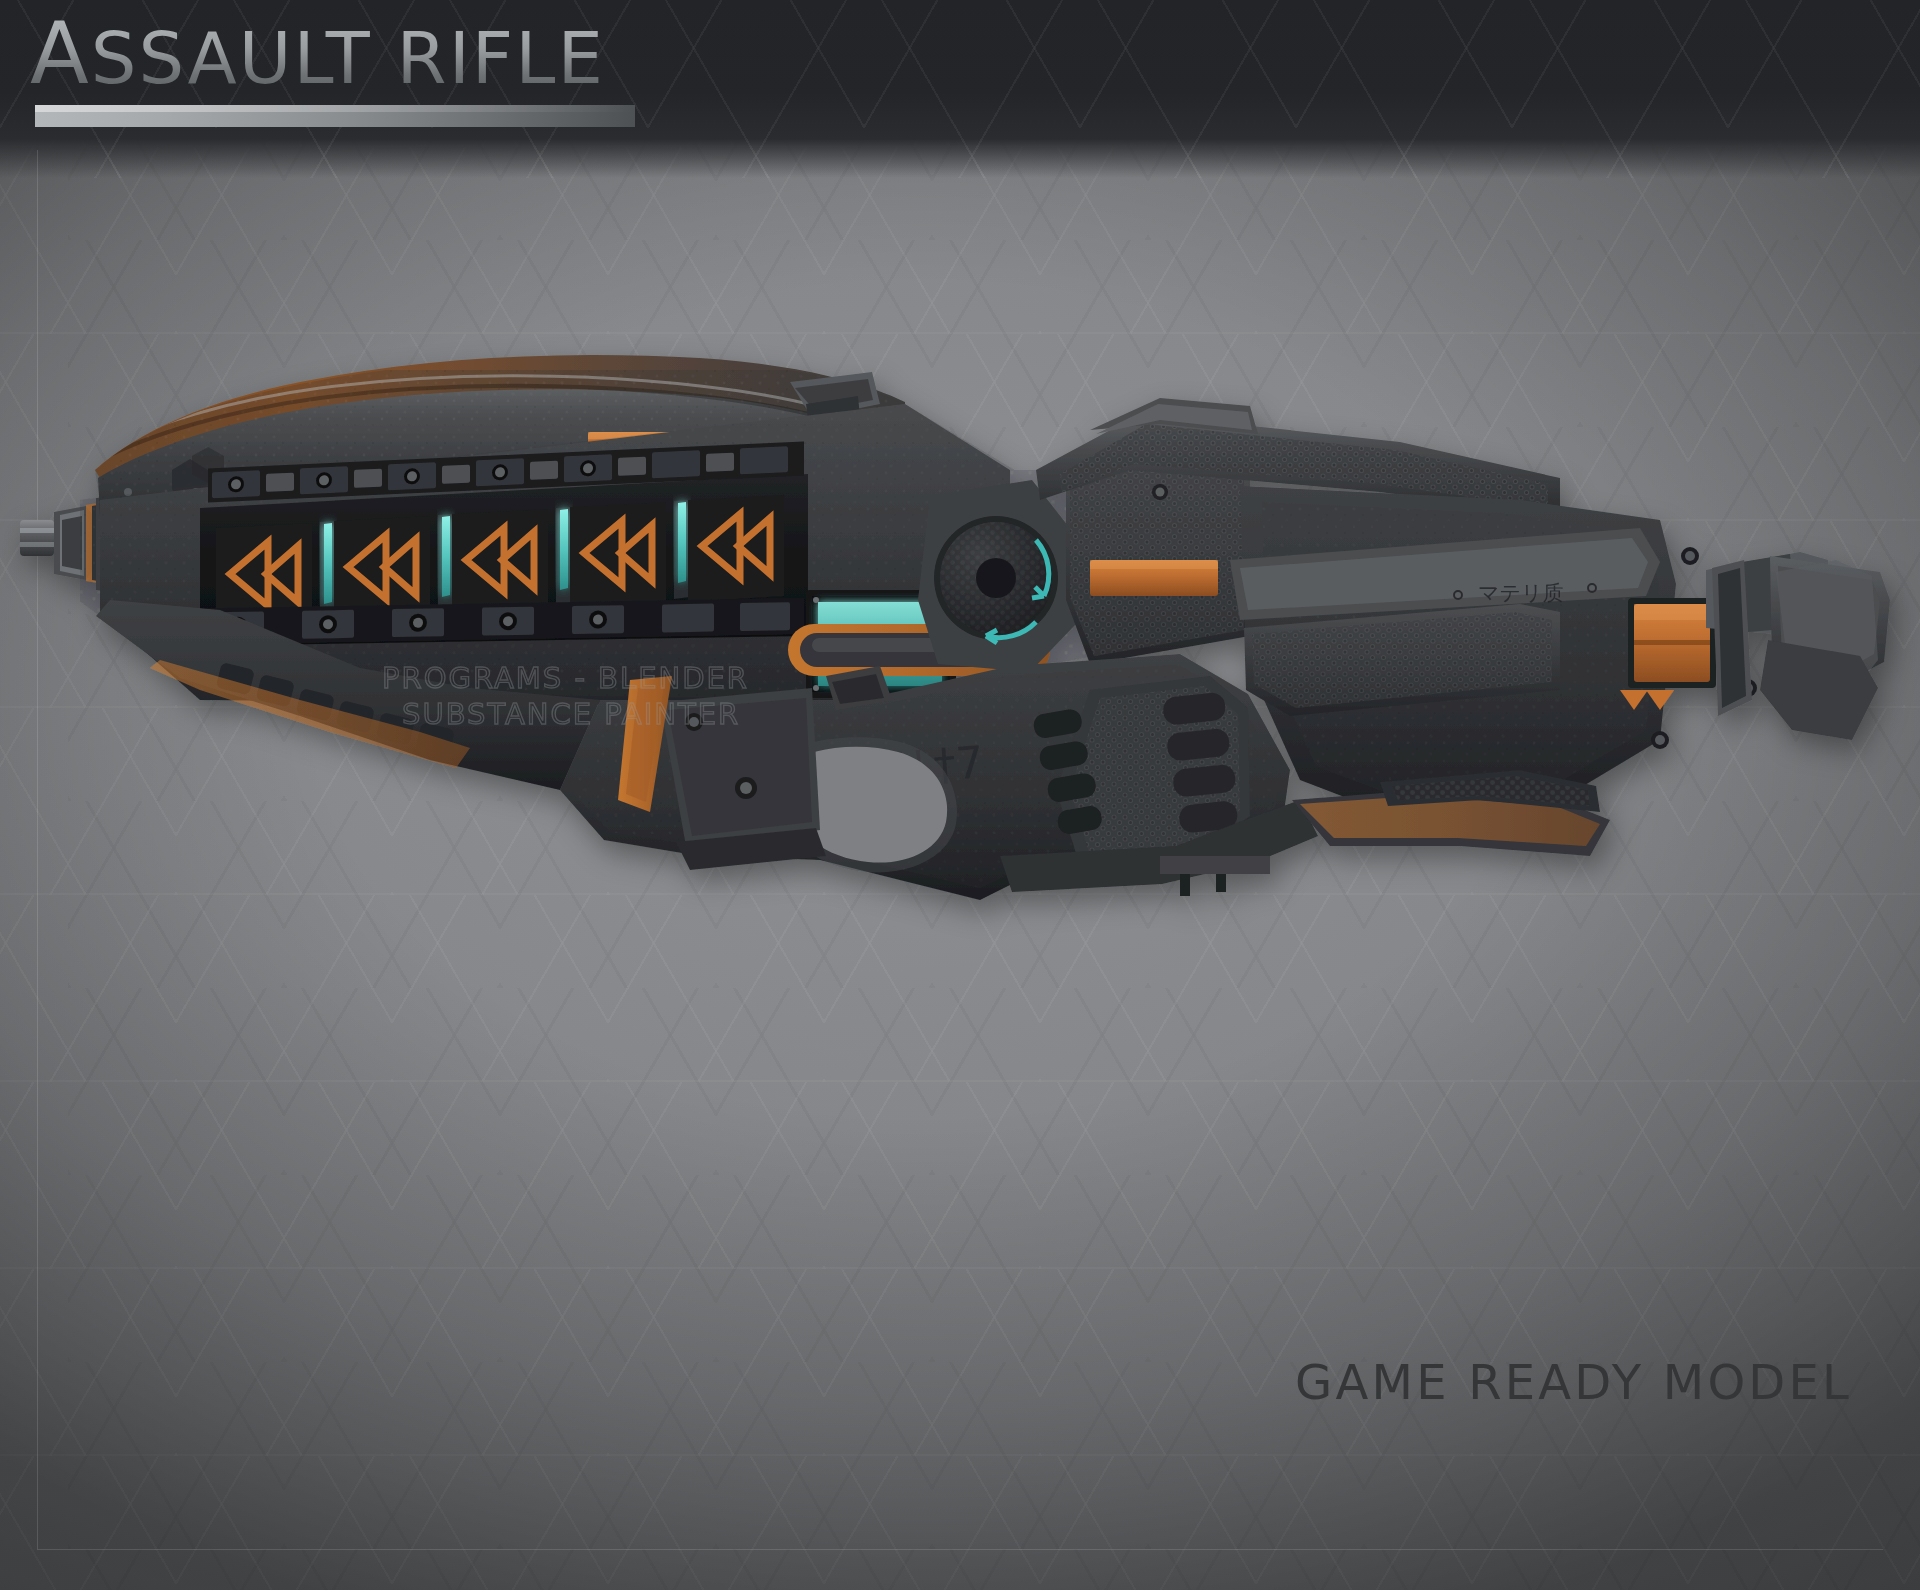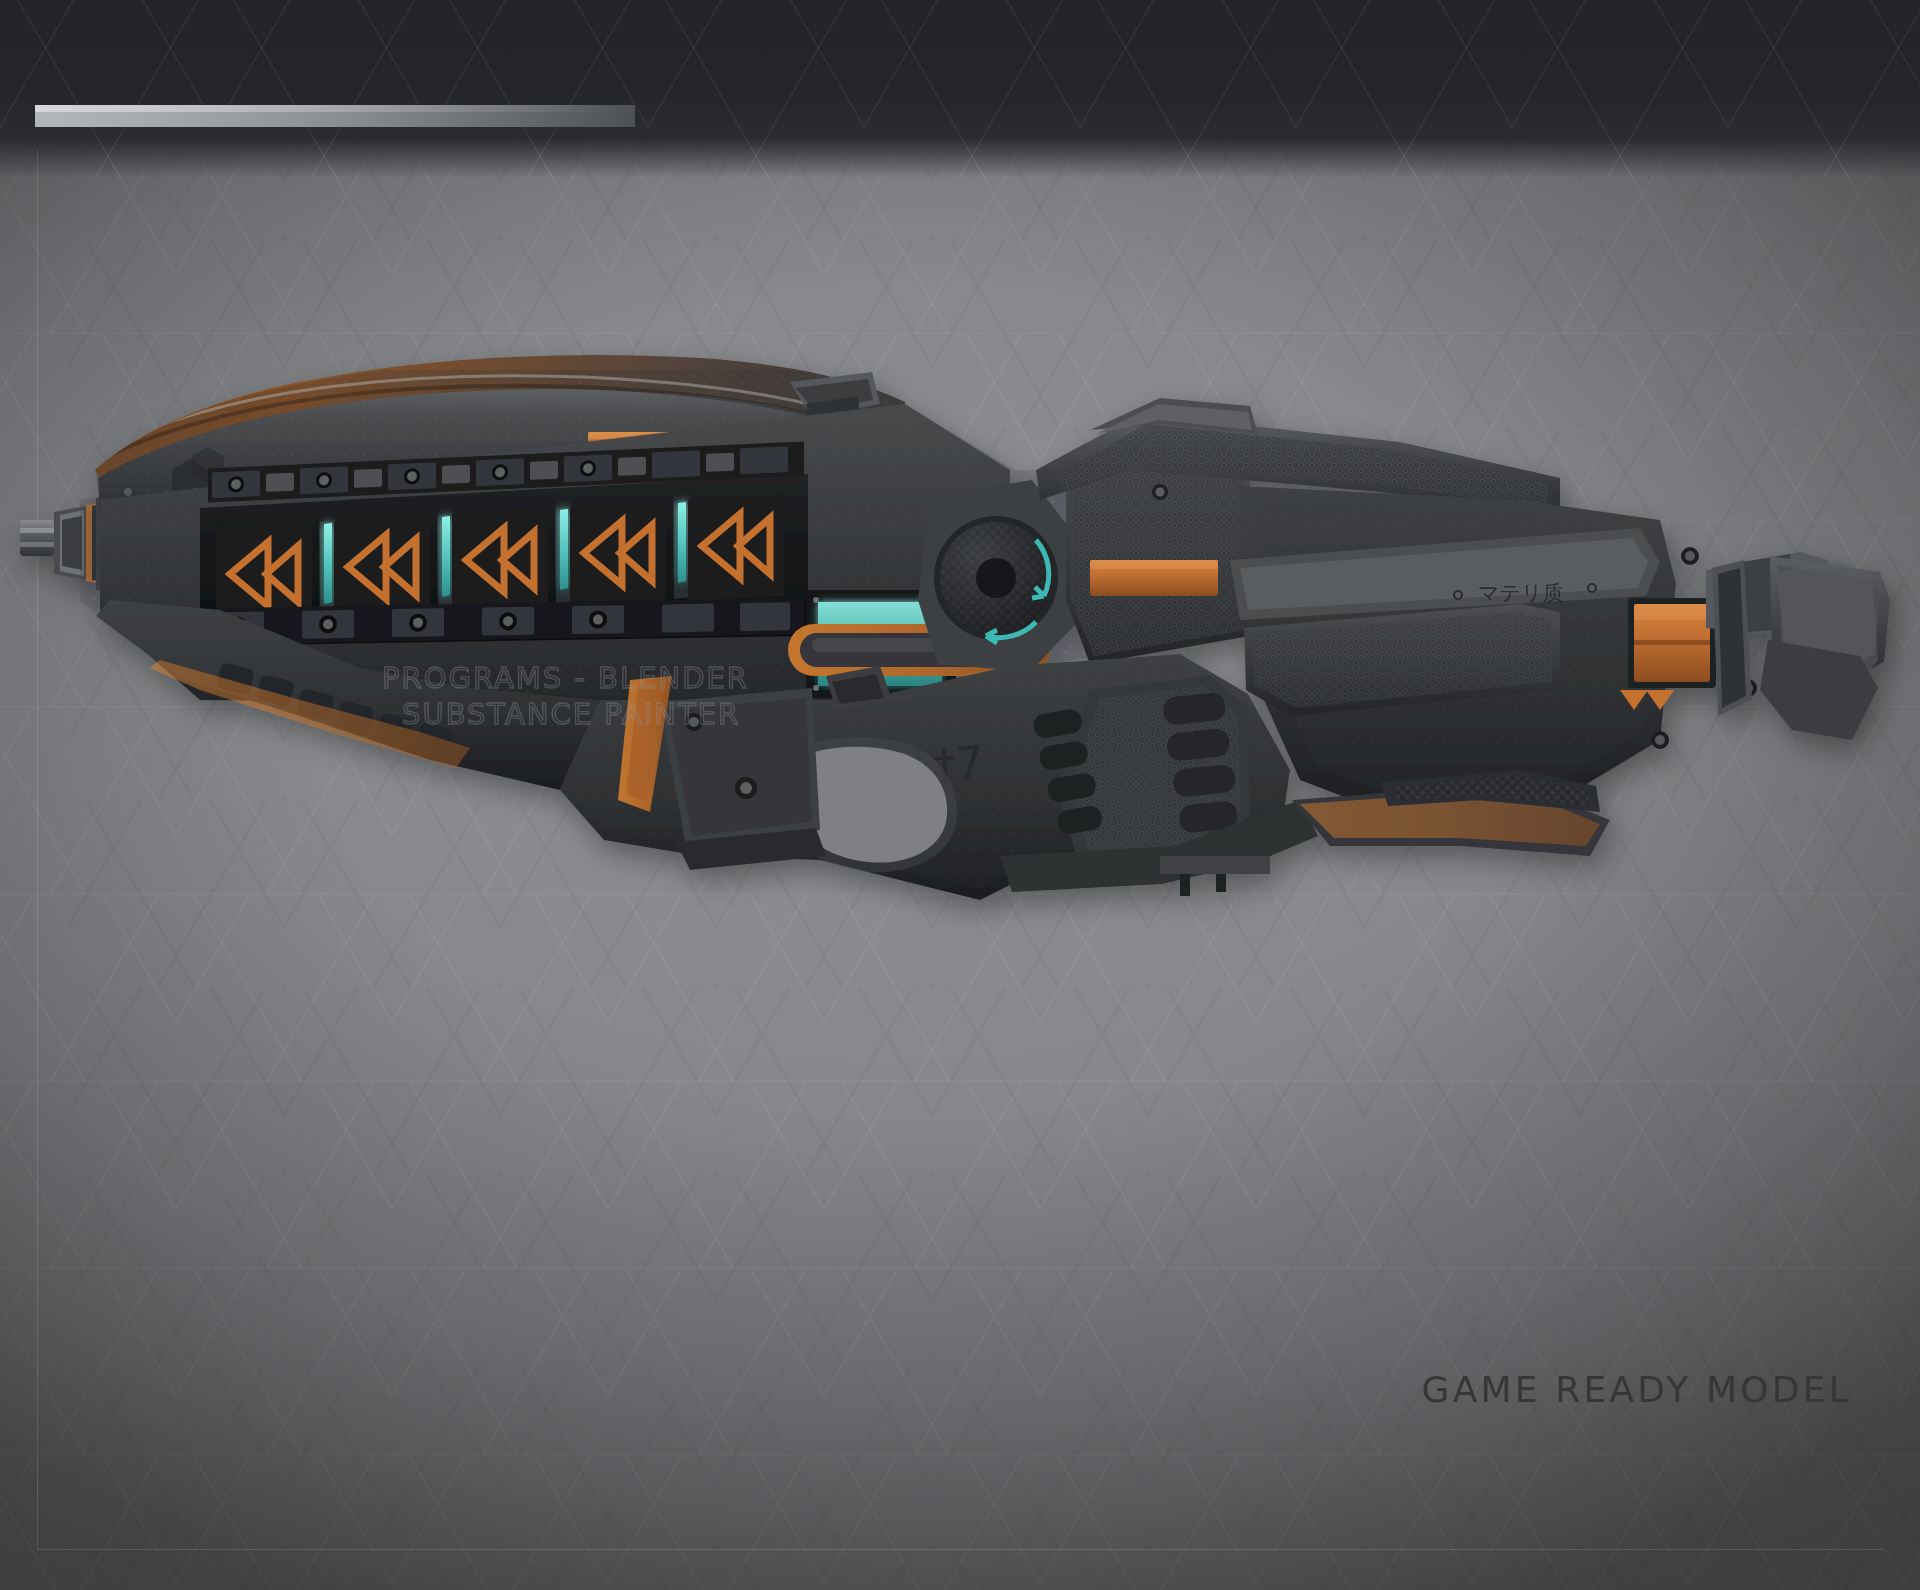--- a/index.html
+++ b/index.html
@@ -83,40 +83,41 @@
   }
 
   
   .info{
     position:absolute; right:68px; bottom:180px;
     text-align:right;
     font-family:"DejaVu Sans", sans-serif;
     color:#343638;
     text-transform:uppercase;
   }
-  .info div{ font-size:36px; letter-spacing:3.2px; margin-top:44px; white-space:nowrap; }
+  .info div{ font-size:48px; letter-spacing:3.2px; margin-top:44px; white-space:nowrap; }
   .info div:first-child{ margin-top:0; }
 
   
   #gun{ position:absolute; left:0; top:0; }
 </style>
 </head>
 <body>
 
 <div id="stage">
 
   <div class="bg-base"></div>
   <div class="bg-hex"></div>
   <div class="bg-hex2"></div>
   <div class="bg-vig"></div>
   <div class="bg-topdark">
       <div class="th"></div>
     </div>
   <div class="frame-line"></div>
 
+  <div class="title"><span class="cap">A</span><span>ssault rifle</span></div>
   <div class="title-bar"></div>
 
   <svg id="gun" width="1920" height="1590" viewBox="0 0 1920 1590">
     <defs>
 
       <linearGradient id="gTopShell" x1="0" y1="0" x2="0" y2="1">
         <stop offset="0%" stop-color="#6a6c6f"></stop>
         <stop offset="18%" stop-color="#55575a"></stop>
         <stop offset="60%" stop-color="#3e4043"></stop>
         <stop offset="100%" stop-color="#2c2e31"></stop>

